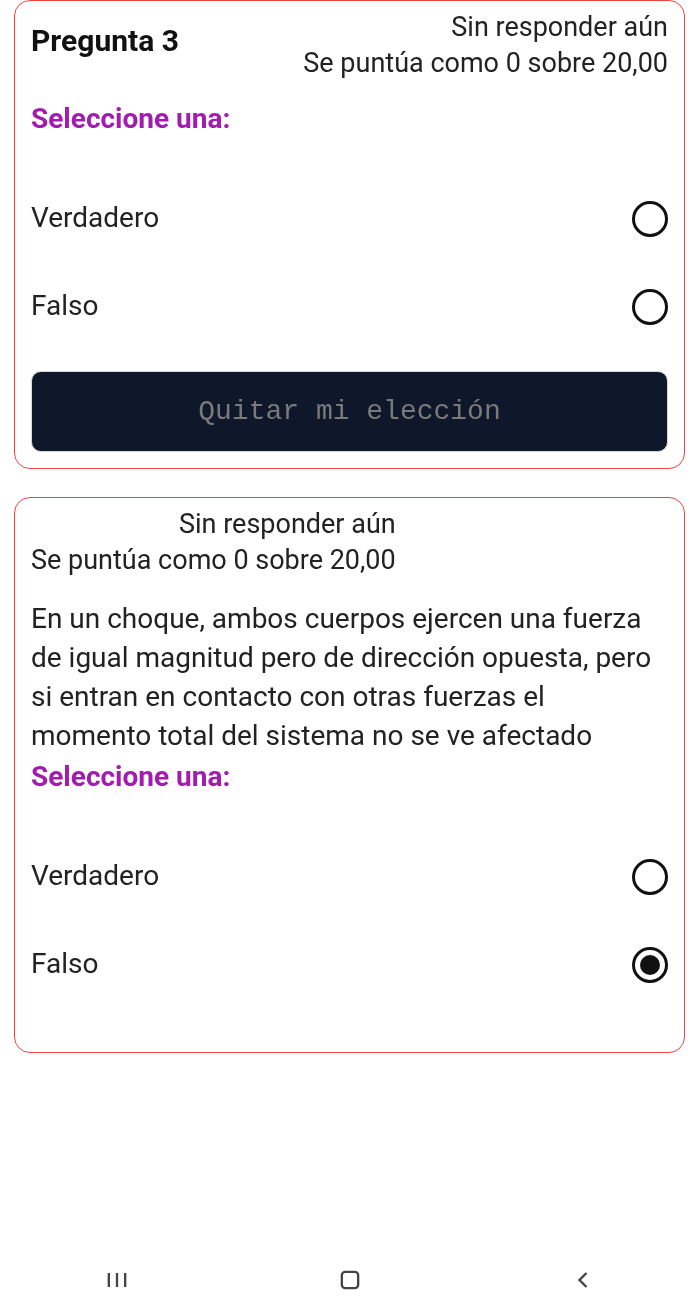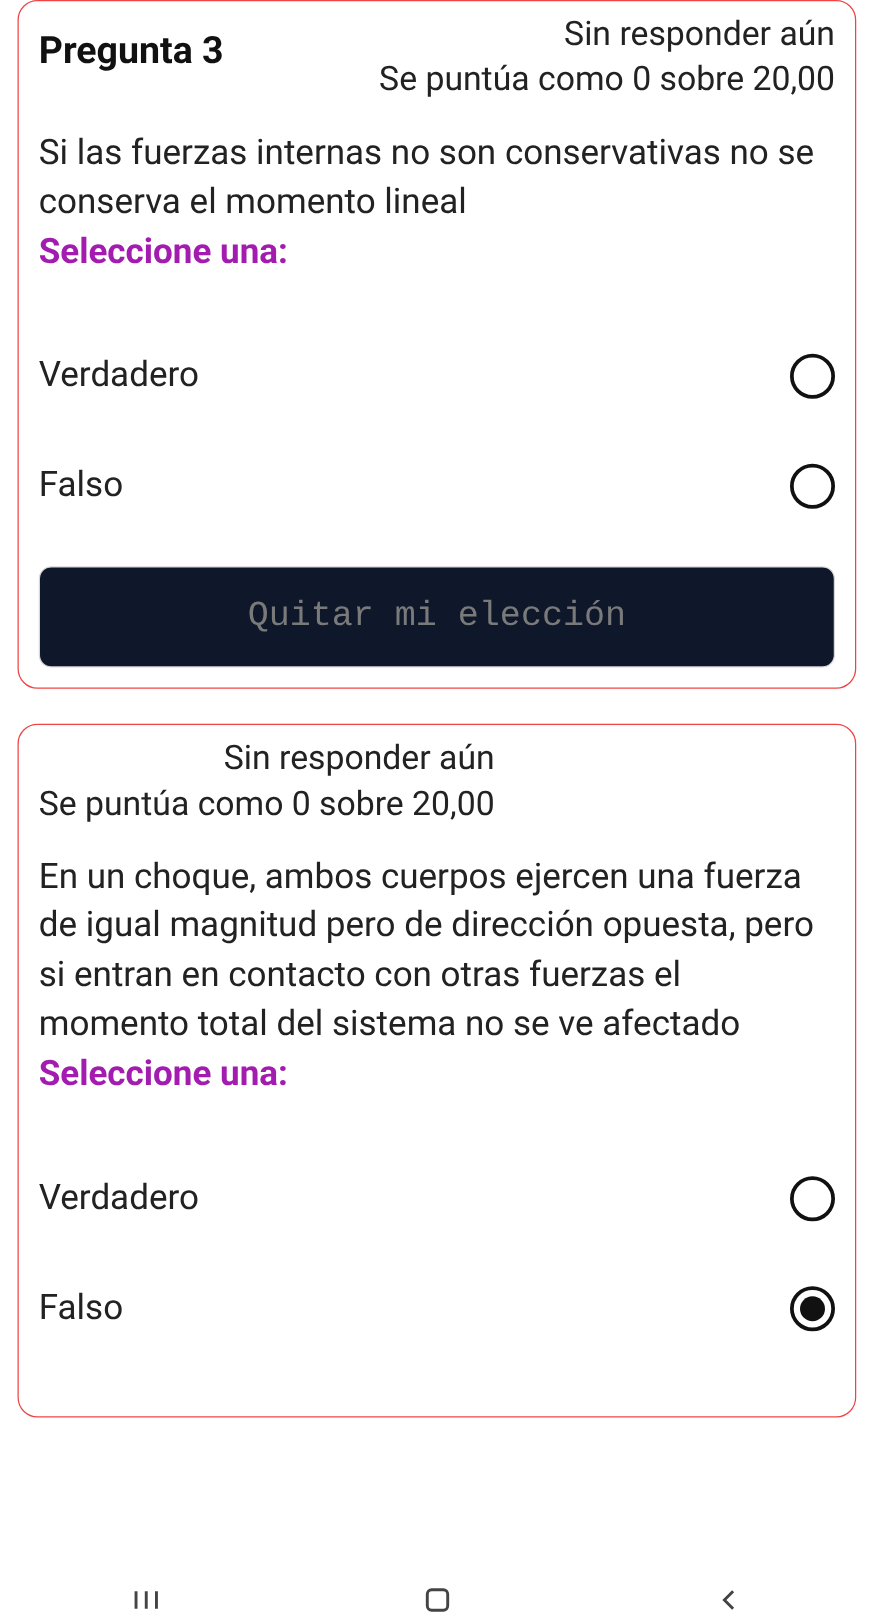--- a/index.html
+++ b/index.html
@@ -117,21 +117,20 @@
 <div class="container">
 
   <div class="card">
     <div class="card-header">
       <div class="q-title">Pregunta 3</div>
       <div class="q-meta">
         <div>Sin responder aún</div>
         <div>Se puntúa como 0 sobre 20,00</div>
       </div>
     </div>
-    <div class="q-text">Si las fuerzas internas no son conservativas no se conserva el momento lineal</div>
     <div class="q-select">Seleccione una:</div>
 
     <div class="option">
       <span class="option-label">Verdadero</span>
       <span class="radio"></span>
     </div>
     <div class="option">
       <span class="option-label">Falso</span>
       <span class="radio"></span>
     </div>

